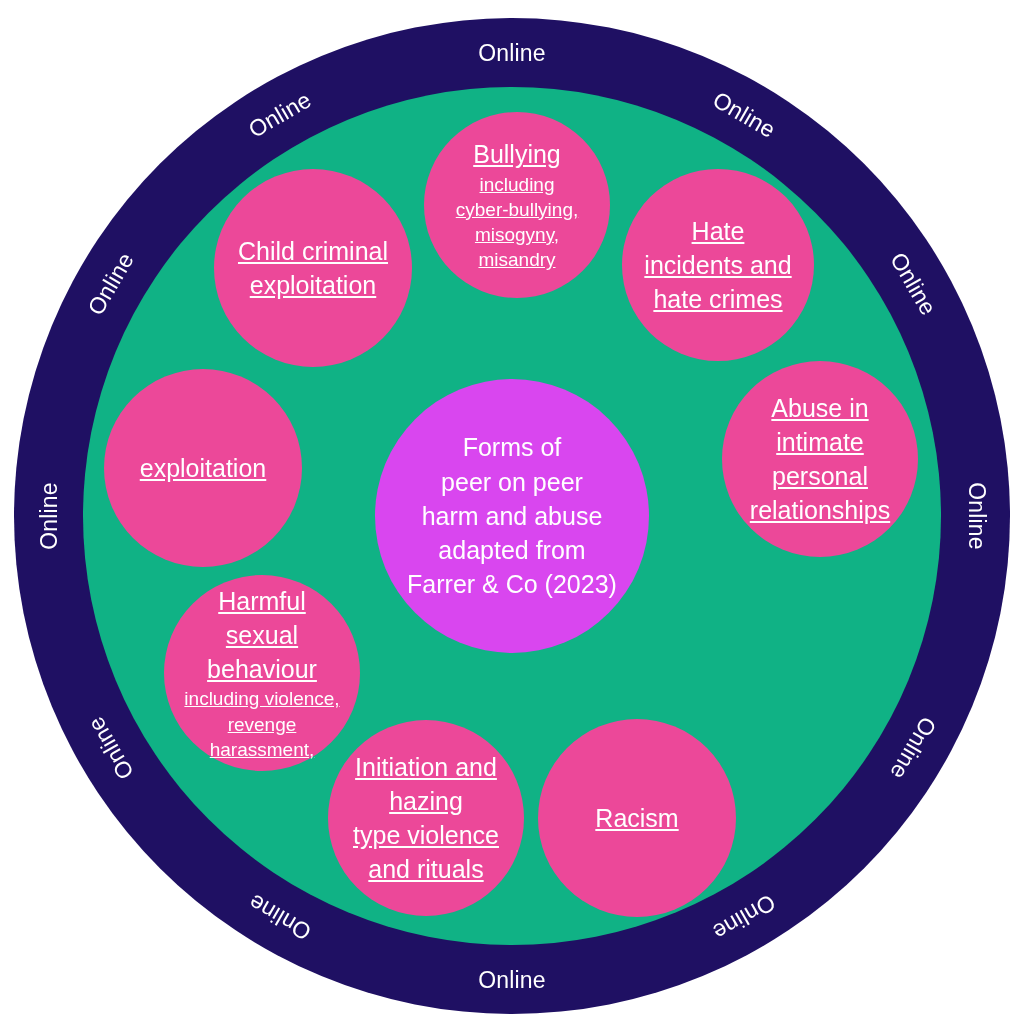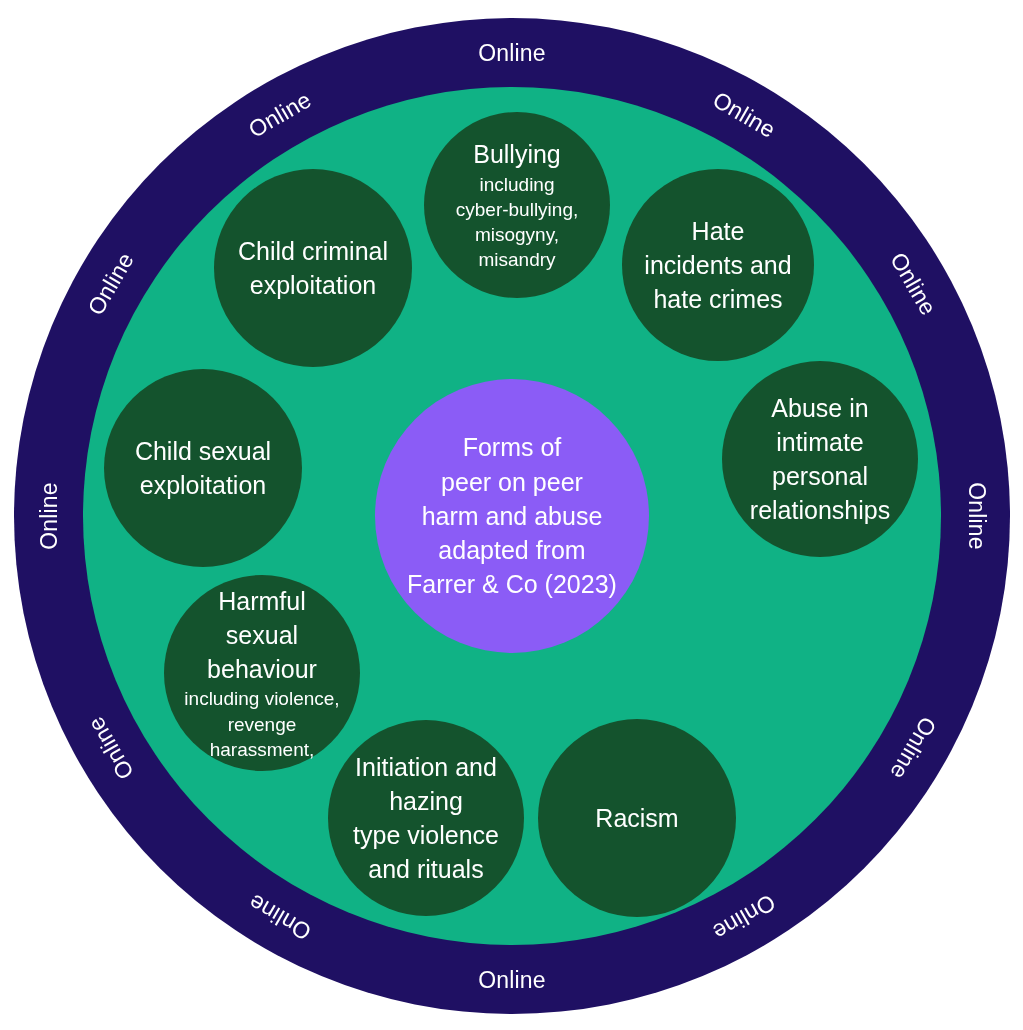--- a/index.html
+++ b/index.html
@@ -70,22 +70,22 @@
     position: absolute;
     border-radius: 50%;
     display: flex;
     flex-direction: column;
     align-items: center;
     justify-content: center;
     text-align: center;
     color: #ffffff;
     box-sizing: border-box;
   }
-  .bubble-orange { background: #14532d; }
-  .bubble-center { background: #8b5cf6; }
+  .bubble-orange { background: #ec4899; text-decoration: underline; }
+  .bubble-center { background: #d946ef; }
 
   .bubble .title {
     font-size: 25px;
     line-height: 1.37;
     font-family: "Liberation Sans", sans-serif;
     padding: 0 6px;
   }
   .bubble .subtitle {
     font-size: 19px;
     line-height: 1.33;
@@ -168,21 +168,20 @@
           <div class="title">behaviour</div>
         </div>
         <div>
           <div class="subtitle">including violence,</div>
           <div class="subtitle">revenge</div>
           <div class="subtitle">harassment,</div>
         </div>
       </div>
       <div class="bubble bubble-orange" style="width: 198px; height: 198px; left: 104px; top: 369px;">
         <div>
-          <div class="title">Child sexual</div>
           <div class="title">exploitation</div>
         </div>
       </div>
       <div class="bubble bubble-orange" style="width: 198px; height: 198px; left: 214px; top: 169px;">
         <div>
           <div class="title">Child criminal</div>
           <div class="title">exploitation</div>
         </div>
       </div>
     </div>

